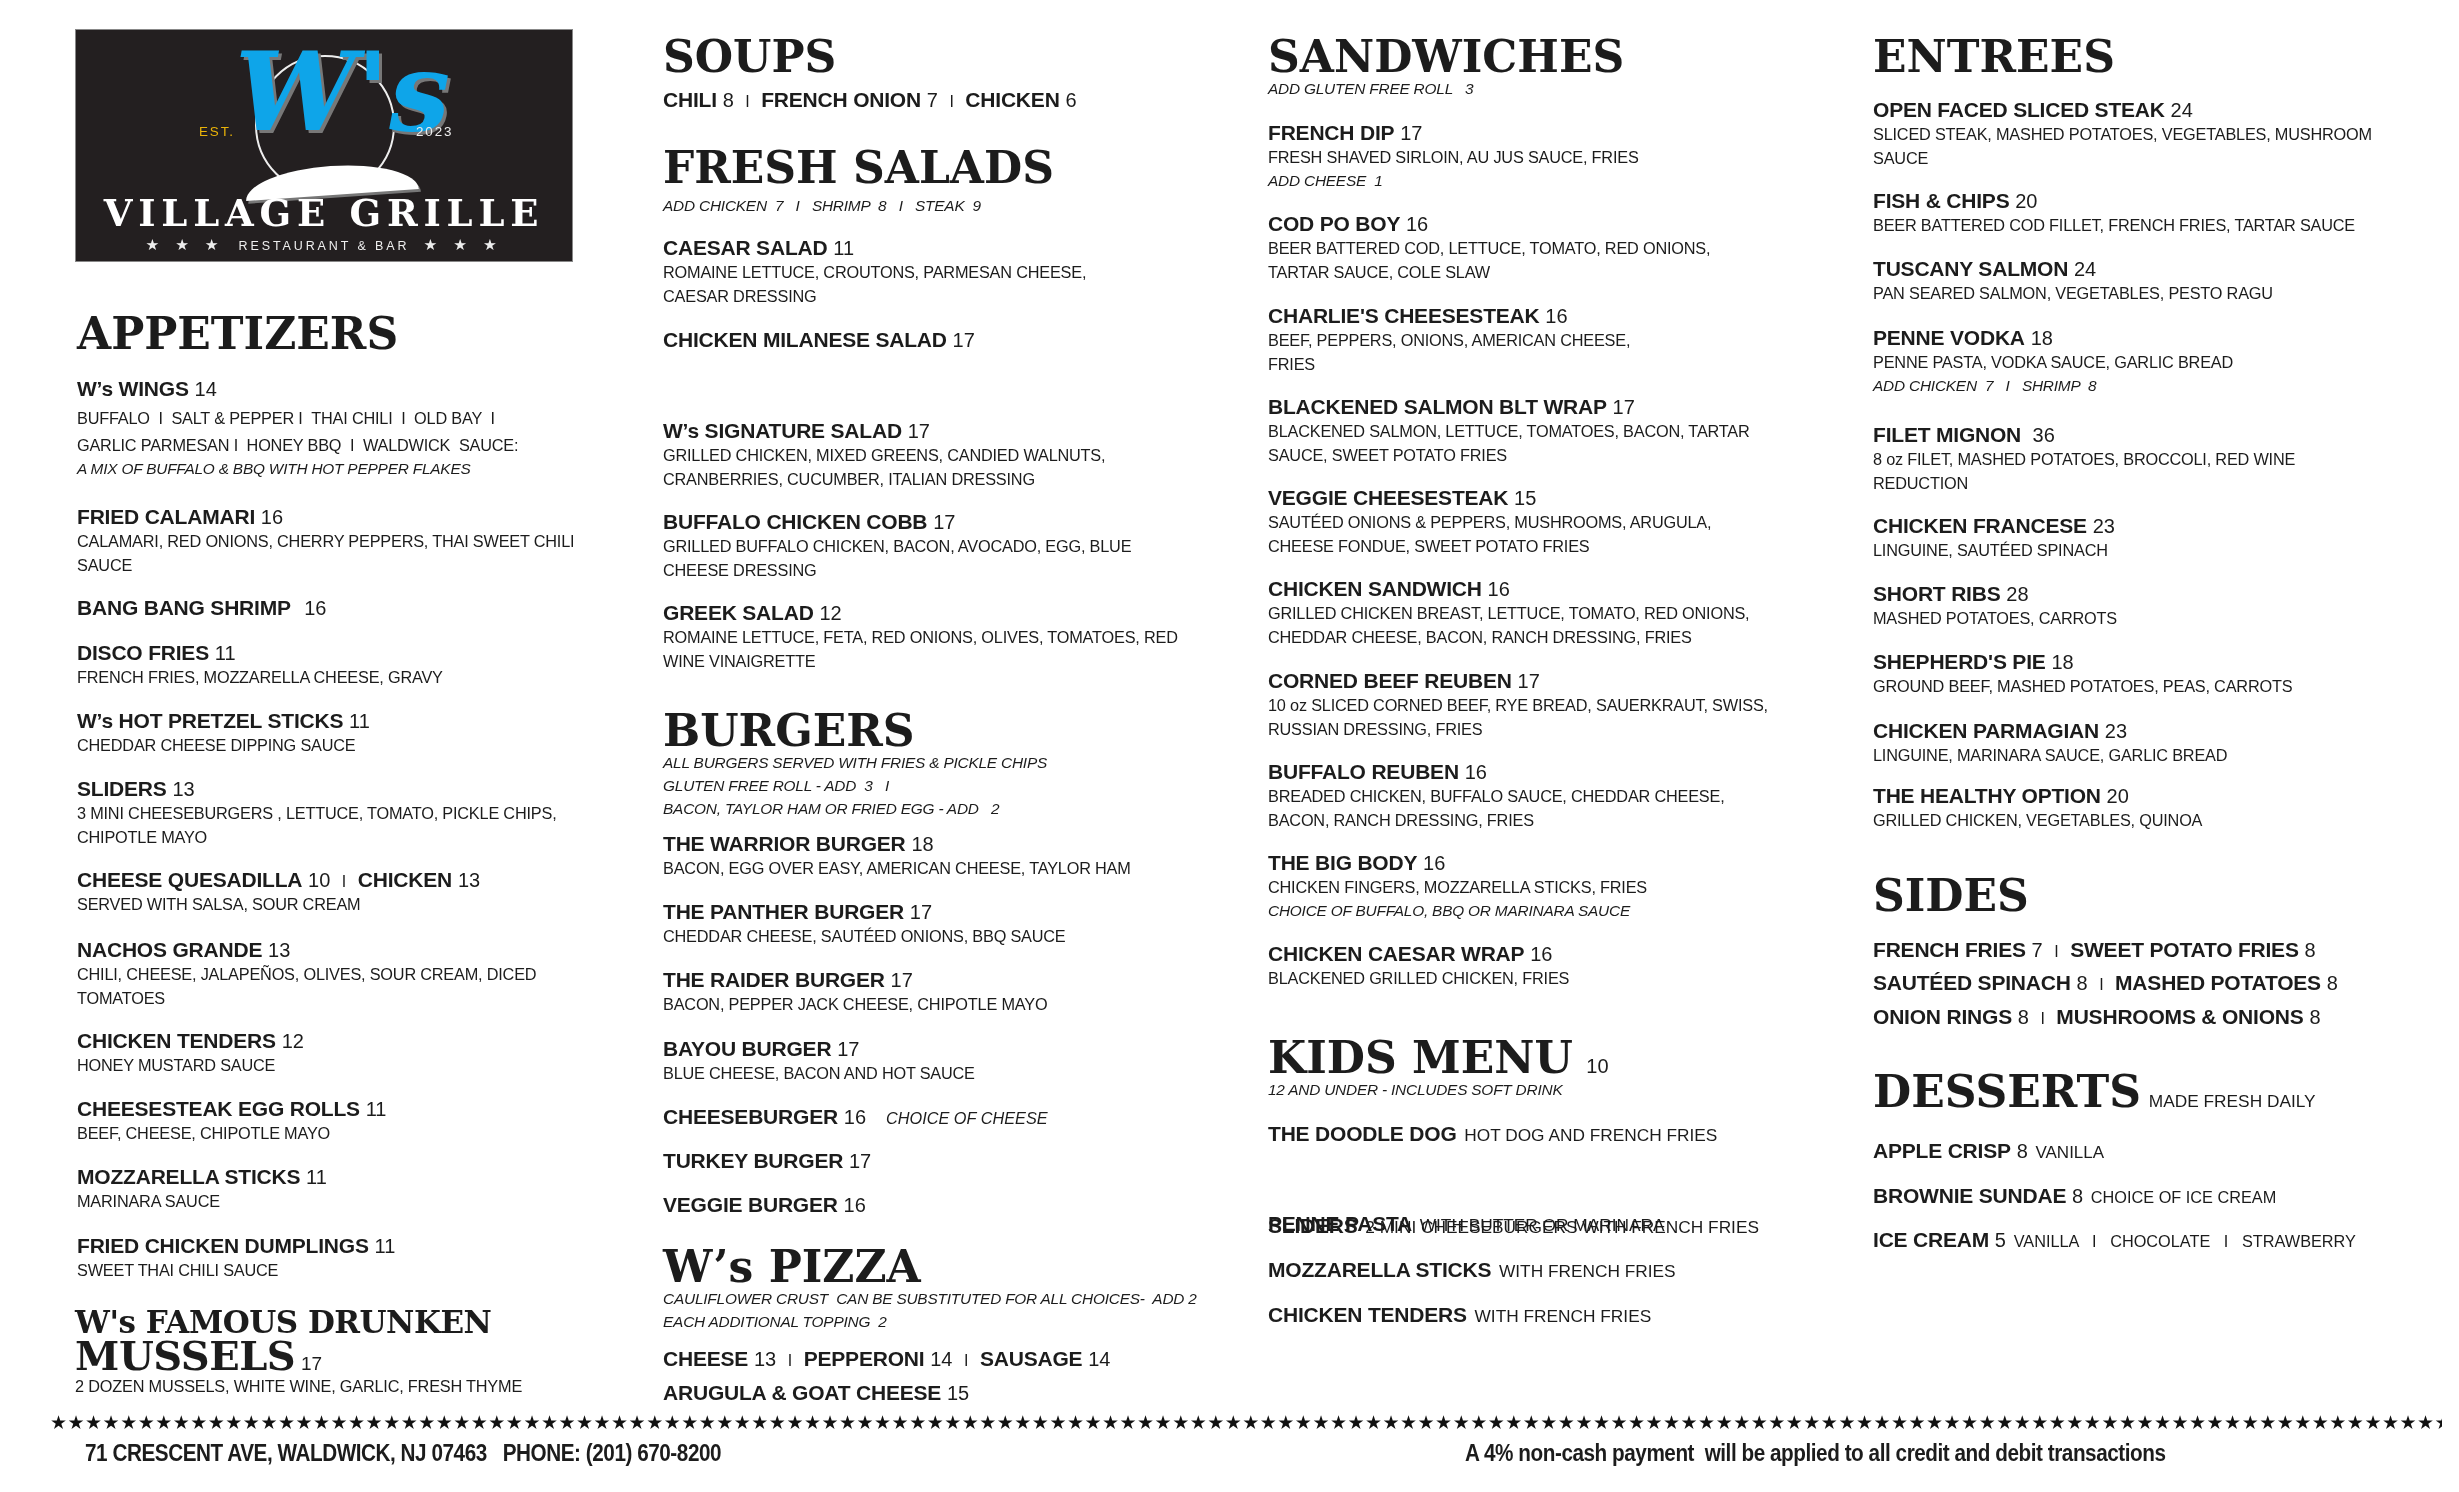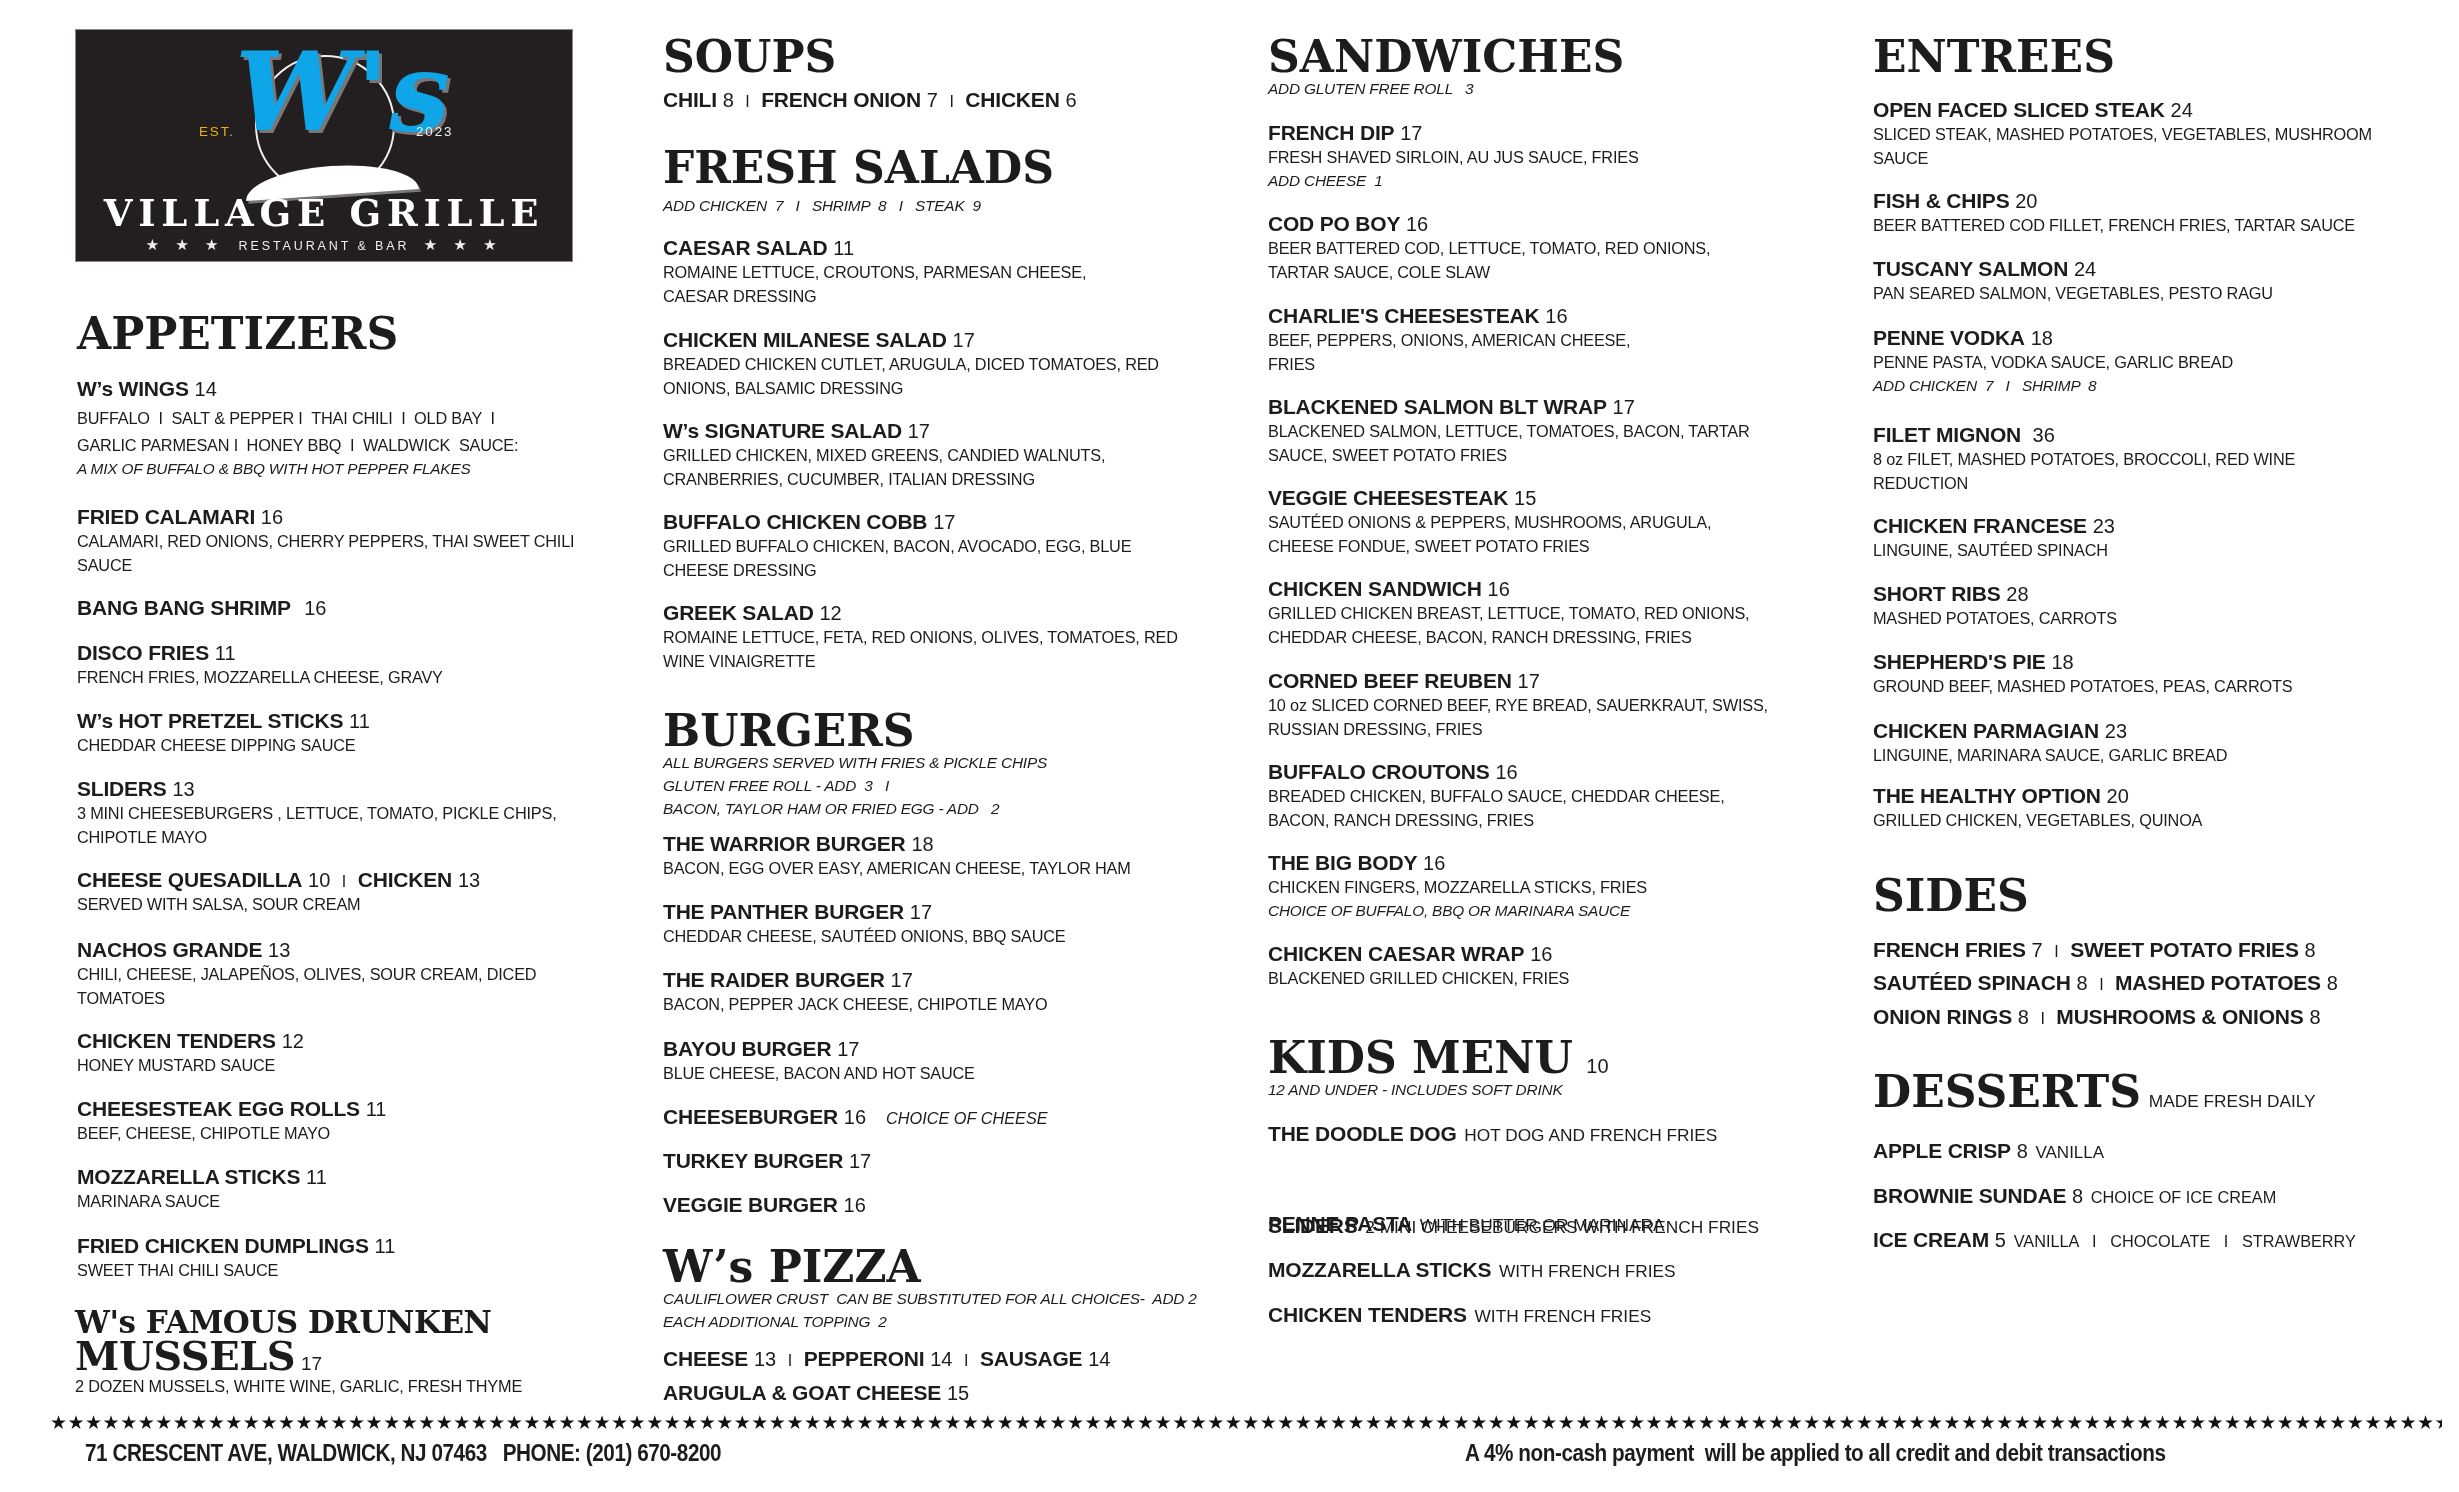--- a/index.html
+++ b/index.html
@@ -118,21 +118,20 @@
 
   <div class="serif-h h-big" style="position:absolute; top:146px;">FRESH SALADS</div>
   <div class="note" style="position:absolute; top:194px; white-space:pre;">ADD CHICKEN  7   Ι   SHRIMP  8   Ι   STEAK  9</div>
 
   <div class="item" style="top:236px; width:480px;">
     <div><span class="name">CAESAR SALAD</span><span class="price">11</span></div>
     <div class="desc">ROMAINE LETTUCE, CROUTONS, PARMESAN CHEESE, CAESAR DRESSING</div>
   </div>
   <div class="item" style="top:328px; width:509px;">
     <div><span class="name">CHICKEN MILANESE SALAD</span><span class="price">17</span></div>
-    <div class="desc">BREADED CHICKEN CUTLET, ARUGULA, DICED TOMATOES, RED ONIONS, BALSAMIC DRESSING</div>
   </div>
   <div class="item" style="top:419px; width:490px;">
     <div><span class="name">W’s SIGNATURE SALAD</span><span class="price">17</span></div>
     <div class="desc">GRILLED CHICKEN, MIXED GREENS, CANDIED WALNUTS, CRANBERRIES, CUCUMBER, ITALIAN DRESSING</div>
   </div>
   <div class="item" style="top:510px; width:509px;">
     <div><span class="name">BUFFALO CHICKEN COBB</span><span class="price">17</span></div>
     <div class="desc">GRILLED BUFFALO CHICKEN, BACON, AVOCADO, EGG, BLUE CHEESE DRESSING</div>
   </div>
   <div class="item" style="top:601px; width:519px;">
@@ -213,21 +212,21 @@
   </div>
   <div class="item" style="top:577px; width:524px;">
     <div><span class="name">CHICKEN SANDWICH</span><span class="price">16</span></div>
     <div class="desc">GRILLED CHICKEN BREAST, LETTUCE, TOMATO, RED ONIONS, CHEDDAR CHEESE, BACON, RANCH DRESSING, FRIES</div>
   </div>
   <div class="item" style="top:669px; width:538px;">
     <div><span class="name">CORNED BEEF REUBEN</span><span class="price">17</span></div>
     <div class="desc">10 oz SLICED CORNED BEEF, RYE BREAD, SAUERKRAUT, SWISS, RUSSIAN DRESSING, FRIES</div>
   </div>
   <div class="item" style="top:760px; width:500px;">
-    <div><span class="name">BUFFALO CROUTONS</span><span class="price">16</span></div>
+    <div><span class="name">BUFFALO REUBEN</span><span class="price">16</span></div>
     <div class="desc">BREADED CHICKEN, BUFFALO SAUCE, CHEDDAR CHEESE, BACON, RANCH DRESSING, FRIES</div>
   </div>
   <div class="item" style="top:851px;">
     <div><span class="name">THE BIG BODY</span><span class="price">16</span></div>
     <div class="desc">CHICKEN FINGERS, MOZZARELLA STICKS, FRIES</div>
     <div class="note">CHOICE OF BUFFALO, BBQ OR MARINARA SAUCE</div>
   </div>
   <div class="item" style="top:942px;">
     <div><span class="name">CHICKEN CAESAR WRAP</span><span class="price">16</span></div>
     <div class="desc">BLACKENED GRILLED CHICKEN, FRIES</div>

